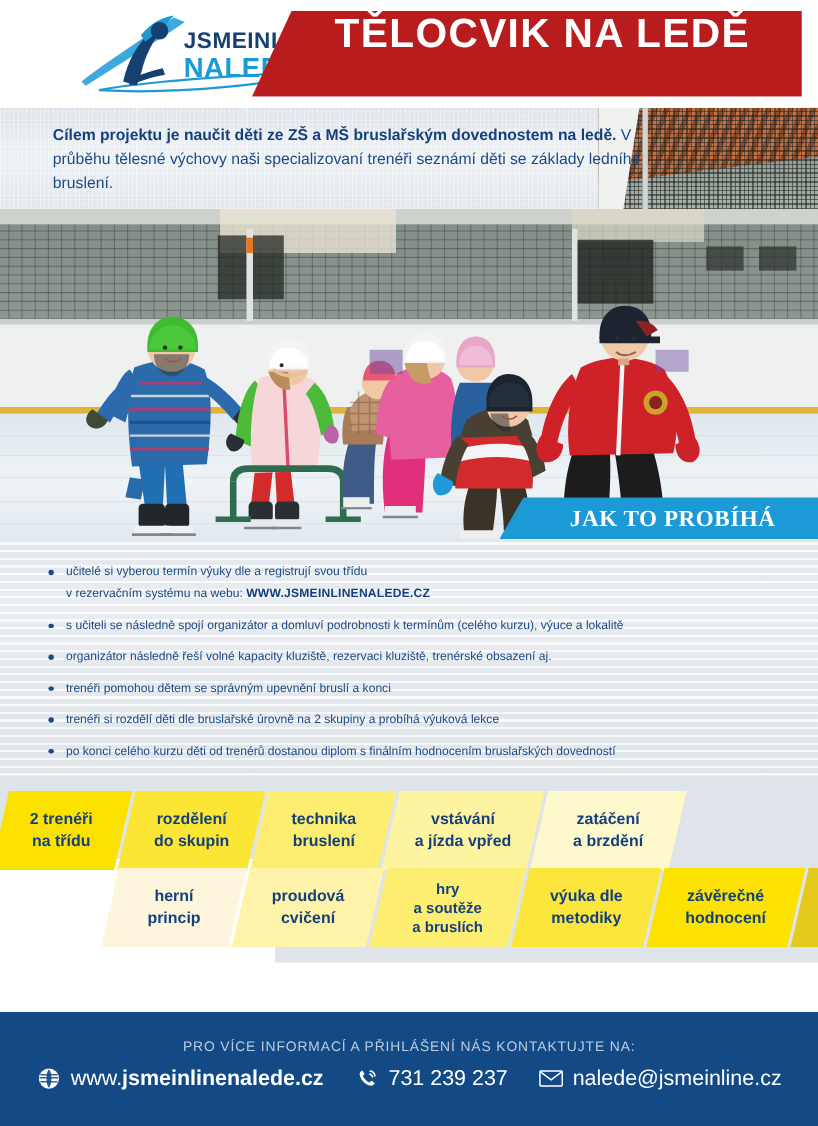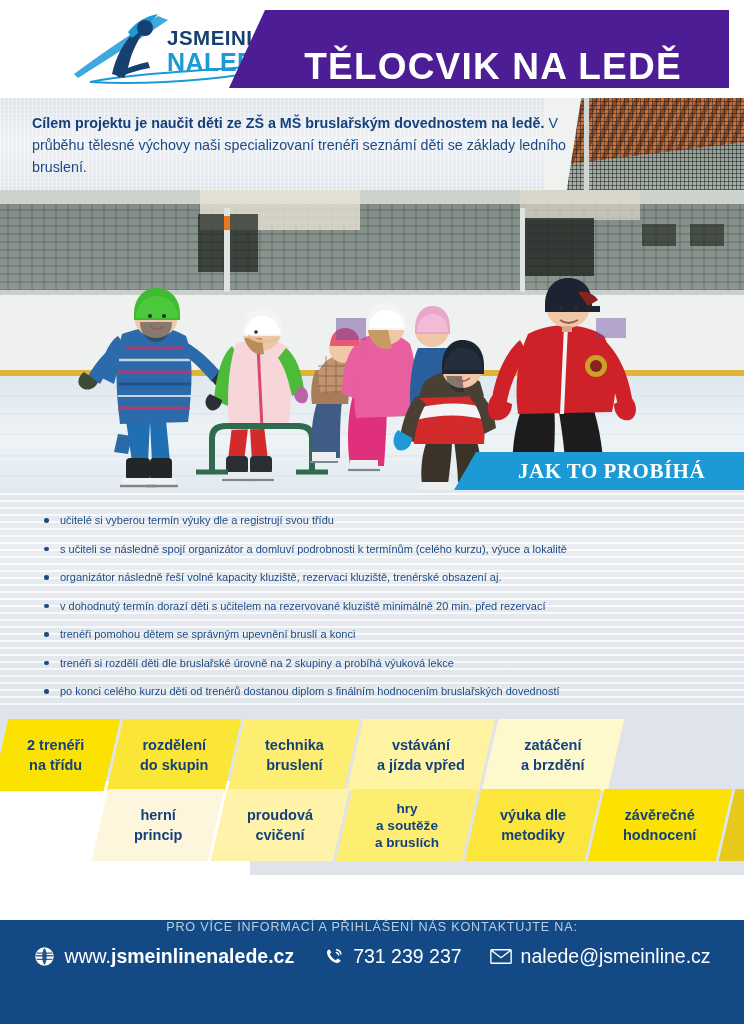--- a/index.html
+++ b/index.html
@@ -10,23 +10,23 @@
     background:#ffffff;
     overflow:hidden;
     position:relative;
   }
   .poster{position:relative;width:744px;height:1024px;overflow:hidden;background:#fff;}
 
   
   .header{position:absolute;left:2px;top:0;width:699px;height:98px;background:#ffffff;z-index:20;margin-left:28px;}
   .header-banner{
     position:absolute;right:0;top:10px;width:500px;height:78px;
-    background:#4c1d95;
+    background:#b91c1c;
     clip-path:polygon(36px 0, 100% 0, 100% 100%, 0 100%);
-    display:flex;align-items:flex-end;justify-content:center;
+    display:flex;align-items:flex-start;justify-content:center;
   }
   .header-title{
     color:#ffffff;font-size:37px;font-weight:bold;letter-spacing:1.2px;
     font-family:"Liberation Sans", sans-serif;
     padding-left:28px;white-space:nowrap;
   }
 
   
   .logo{position:absolute;left:42px;top:12px;width:240px;height:74px;}
   .logo svg{display:block;}
@@ -55,21 +55,21 @@
   }
   .roof .mesh{
     position:absolute;inset:0;
     background:
       repeating-linear-gradient(90deg, rgba(30,35,33,.55) 0 1.3px, rgba(0,0,0,0) 1.3px 4px),
       repeating-linear-gradient(0deg, rgba(30,35,33,.55) 0 1.3px, rgba(0,0,0,0) 1.3px 4px);
   }
   .roof .post{position:absolute;left:40px;top:0;width:5px;height:92px;background:#cfd6d4;}
   .roof .whitepanel{position:absolute;left:-40px;top:0;width:70px;height:92px;background:#f0f2f0;transform:skewX(-9deg);}
   .intro-text{
-    position:absolute;left:32px;top:14px;width:540px;
+    position:absolute;left:48px;top:14px;width:540px;
     color:#1b4a86;font-size:14.3px;line-height:22px;
   }
   .intro-text b{color:#14407c;font-weight:bold;}
 
   
   .photo{position:absolute;left:0;top:190px;width:744px;height:300px;overflow:hidden;z-index:5;background:#cfd9e0;}
   .photo svg{position:absolute;left:0;top:0;}
 
   .jak-banner{
     position:absolute;right:0;top:452px;width:290px;height:38px;z-index:30;
@@ -124,21 +124,21 @@
     transform:skewX(13deg);
     text-align:center;color:#14407c;font-weight:bold;
     font-size:14.5px;line-height:20px;white-space:pre-line;
   }
   .chip.small .chip-inner{font-size:13.6px;line-height:17px;}
 
   
   .footer{position:absolute;left:0;top:920px;width:744px;height:104px;background:#134a86;z-index:20;}
   .footer-line{
     text-align:center;color:#b9cde2;font-size:12.6px;letter-spacing:.8px;
-    text-transform:uppercase;
+    padding-top:24px;text-transform:uppercase;
   }
   .contacts{
     display:flex;align-items:center;justify-content:center;gap:28px;margin-top:11px;
     color:#ffffff;font-size:19px;
   }
   .contact{display:flex;align-items:center;gap:9px;white-space:nowrap;}
   .contact .txt{font-size:19.5px;}
   .contact .txt b{font-weight:bold;}
   .ficon{display:inline-flex;align-items:center;justify-content:center;width:22px;height:22px;}
 </style>
@@ -384,24 +384,24 @@
   </div>
 
   <div class="jak-banner">
     <div class="jak-title">JAK TO PROBÍHÁ</div>
   </div>
 
   <div class="bullets-wrap">
     <ul class="bullets">
       <li>
         <span>učitelé si vyberou termín výuky dle a registrují svou třídu</span>
+        <span class="line2"><span>v rezervačním systému na webu: </span><b>WWW.JSMEINLINENALEDE.CZ</b></span>
       </li>
       <li><span>s učiteli se následně spojí organizátor a domluví podrobnosti k termínům (celého kurzu), výuce a lokalitě</span></li>
       <li><span>organizátor následně řeší volné kapacity kluziště, rezervaci kluziště, trenérské obsazení aj.</span></li>
-      <li><span>v dohodnutý termín dorazí děti s učitelem na rezervované kluziště minimálně 20 min. před rezervací</span></li>
       <li><span>trenéři pomohou dětem se správným upevnění bruslí a konci</span></li>
       <li><span>trenéři si rozdělí děti dle bruslařské úrovně na 2 skupiny a probíhá výuková lekce</span></li>
       <li><span>po konci celého kurzu děti od trenérů dostanou diplom s finálním hodnocením bruslařských dovedností</span></li>
     </ul>
   </div>
 
   <div class="chips-area">
     <div class="white-left"></div>
     <div class="white-bottom"></div>
     <div class="chip-row row1" id="chipRow1">

